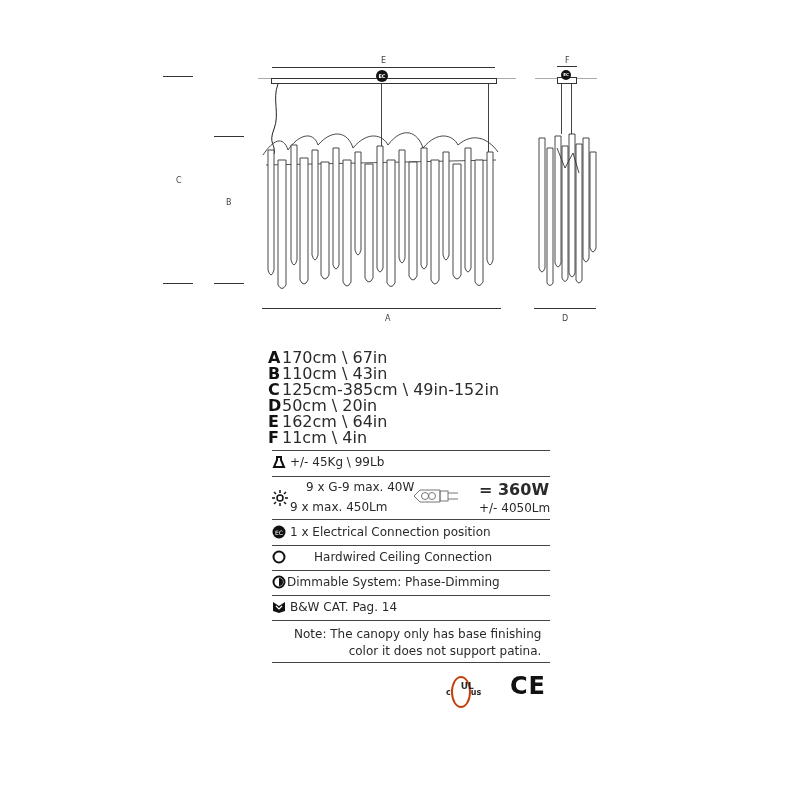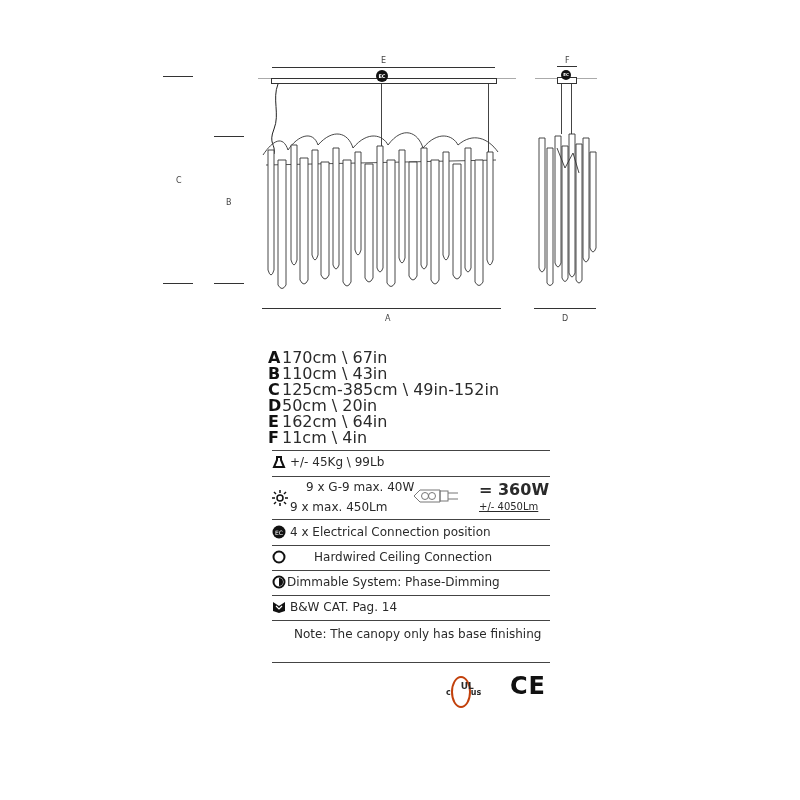--- a/index.html
+++ b/index.html
@@ -142,31 +142,31 @@
     <svg width="48" height="16">
         <path d="M2 8 L8 2 H28 V14 H8 Z" fill="none" stroke="#777"></path>
         <circle cx="13" cy="8" r="3.5" fill="none" stroke="#777"></circle>
         <circle cx="20" cy="8" r="3.5" fill="none" stroke="#777"></circle>
         <rect x="28" y="3" width="8" height="10" fill="none" stroke="#777"></rect>
         <line x1="36" y1="5" x2="46" y2="5" stroke="#777"></line>
         <line x1="36" y1="11" x2="46" y2="11" stroke="#777"></line>
       </svg>
   </span>
   <div class="abs" style="left:479px;top:480px;font-size:16px;font-weight:bold;">= 360W</div>
-  <div class="abs" style="left:479px;top:501px;font-size:10px;text-decoration:underline;">+/- 4050Lm</div>
+  <div class="abs" style="left:479px;top:501px;font-size:12px;">+/- 4050Lm</div>
 </div>
 
 <div class="sep" style="top:519px;"></div>
 
 <div class="row" style="top:522px;">
   <span class="ico"><svg width="14" height="14">
         <circle cx="7" cy="7" r="6.5" fill="#111"></circle>
         <text x="7" y="9.5" font-size="6" fill="#fff" text-anchor="middle" font-family="DejaVu Sans, sans-serif">EC</text>
       </svg></span>
-  <span>4 x Electrical Connection position</span>
+  <span>1 x Electrical Connection position</span>
 </div>
 <div class="sep" style="top:545px;"></div>
 <div class="row" style="top:547px;gap:24px;">
   <span class="ico"><svg width="14" height="14">
         <circle cx="7" cy="7" r="5.5" fill="none" stroke="#111" stroke-width="2"></circle>
       </svg></span>
   <span>Hardwired Ceiling Connection</span>
 </div>
 <div class="sep" style="top:570px;"></div>
 <div class="row" style="top:572px;">
@@ -181,20 +181,21 @@
   <span class="ico"><svg width="14" height="14">
         <path d="M1 2 L7 6 L13 2 L13 11 L7 13 L1 11 Z" fill="#111"></path>
         <path d="M4 6 L7 9 L10 6" fill="none" stroke="#fff" stroke-width="1.2"></path>
       </svg></span>
   <span>B&amp;W CAT. Pag. 14</span>
 </div>
 <div class="sep" style="top:620px;"></div>
 
 <div class="abs" style="left:294px;top:626px;font-size:12px;line-height:17px;text-align:right;">
   <div>Note: The canopy only has base finishing</div>
+  <div>color it does not support patina.</div>
 </div>
 <div class="sep" style="top:662px;"></div>
 
 <div class="abs" style="left:446px;top:676px;display:flex;align-items:center;">
   <span style="font-size:8px;font-weight:bold;">c</span>
   <span style="display:inline-block;width:20px;height:32px;border:2px solid #c2410c;border-radius:50%;box-sizing:border-box;text-align:center;line-height:16px;font-size:9px;font-weight:bold;padding-left:8px;">UL</span>
   <span style="font-size:8px;font-weight:bold;">us</span>
 </div>
 <div class="abs" style="left:510px;top:672px;font-size:24px;font-weight:bold;letter-spacing:1px;color:#111;">CE</div>
 

